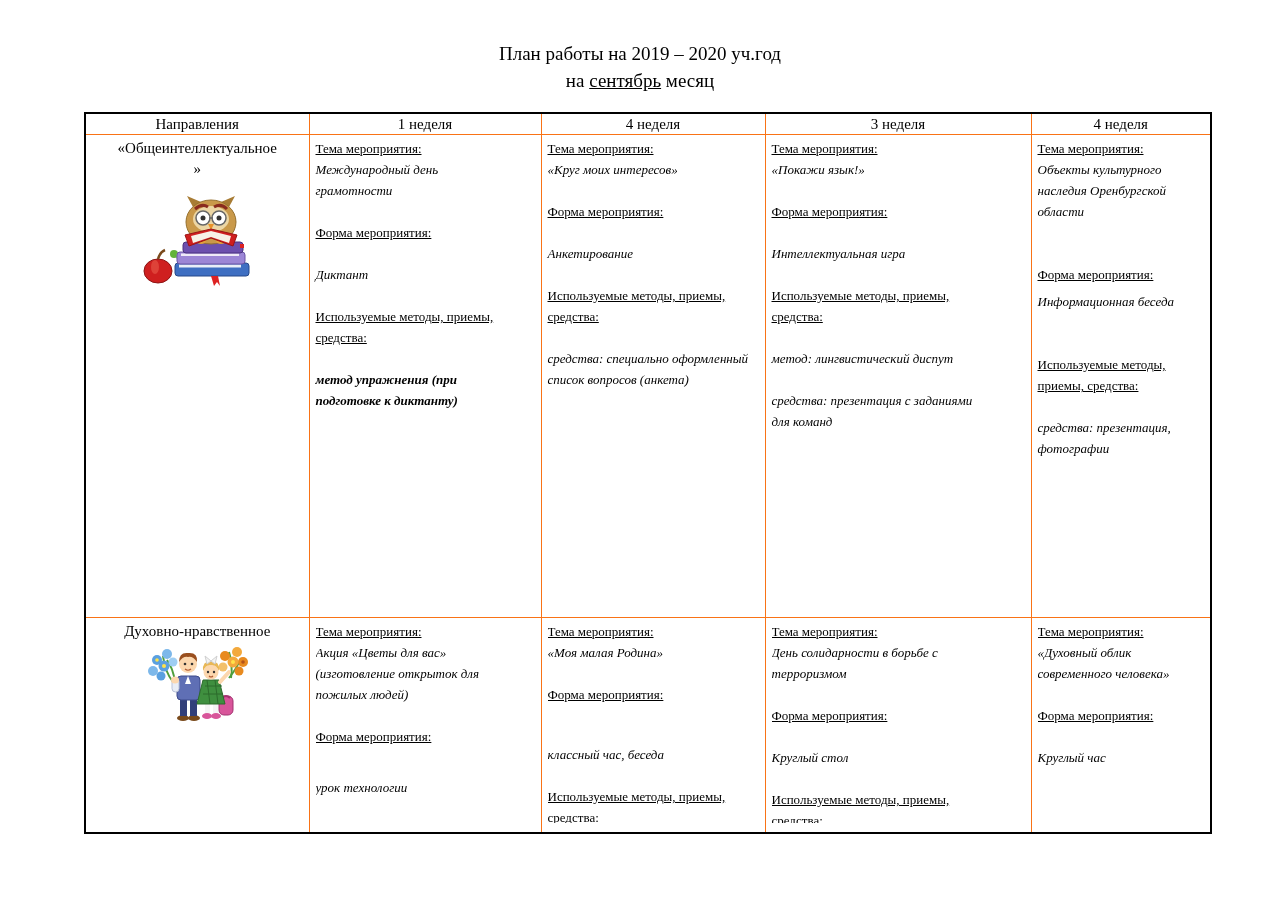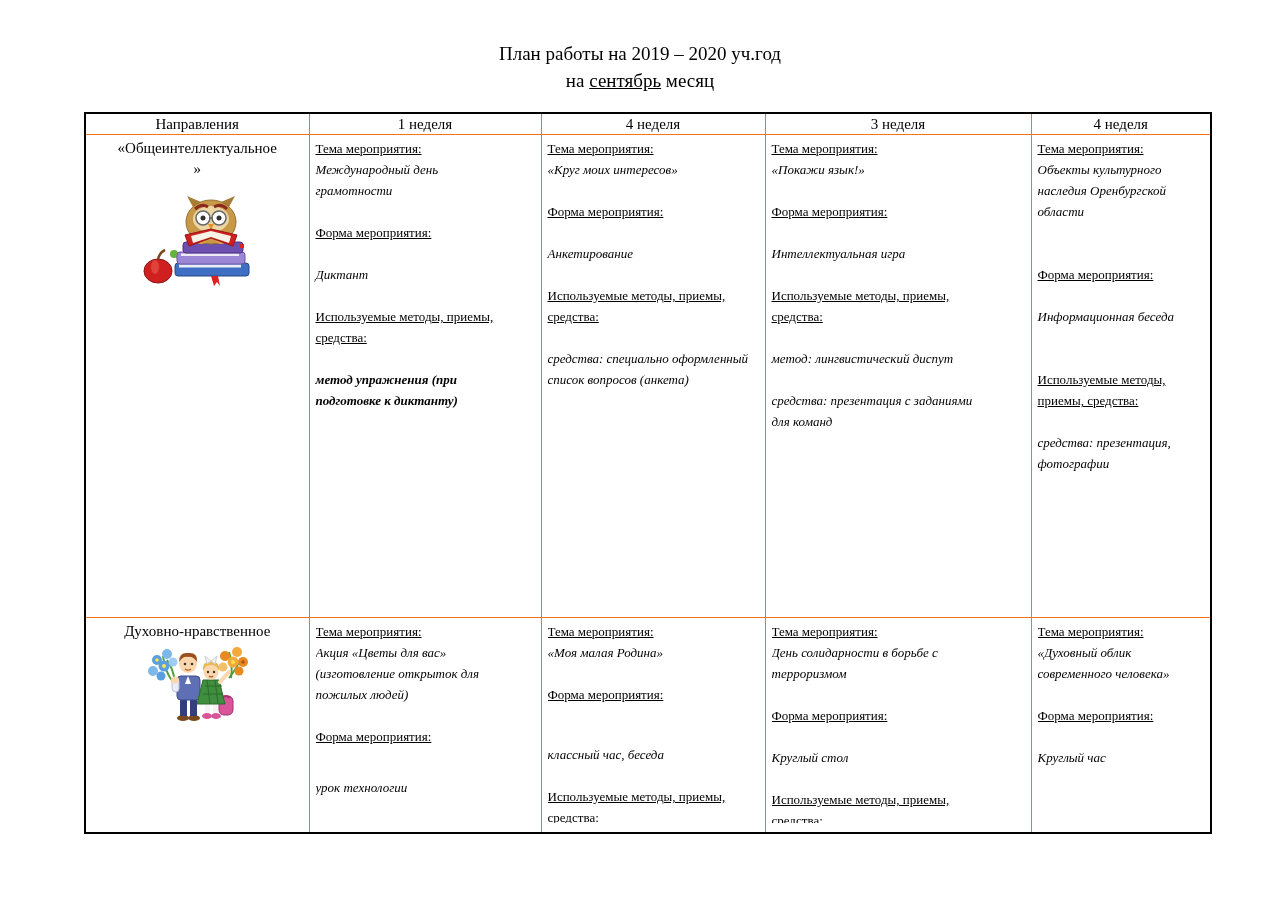--- a/index.html
+++ b/index.html
@@ -130,21 +130,21 @@
               <p class="para s-label" style="margin-top: 21px;">Используемые методы, приемы, средства:</p>
               <p class="para s-value" style="margin-top: 21px;">метод: лингвистический диспут</p>
               <p class="para s-value" style="margin-top: 21px;">средства: презентация с заданиями для команд</p>
             </div>
           </td>
           <td class="week-cell">
             <div class="cellbox">
               <p class="para s-label">Тема мероприятия:</p>
               <p class="para s-value">Объекты культурного наследия Оренбургской области</p>
               <p class="para s-label" style="margin-top: 42px;">Форма мероприятия:</p>
-              <p class="para s-value" style="margin-top: 21px;">Информационная беседа</p>
+              <p class="para s-value" style="margin-top: 6px;">Информационная беседа</p>
               <p class="para s-label" style="margin-top: 42px;">Используемые методы, приемы, средства:</p>
               <p class="para s-value" style="margin-top: 21px;">средства: презентация, фотографии</p>
             </div>
           </td>
         </tr>
         <tr class="clipped-row">
           <td class="dir-cell">
             <div class="dir-title">Духовно-нравственное</div>
             <div class="clipart"><svg width="104" height="82" viewBox="0 0 104 82">
                 <g stroke="none">

